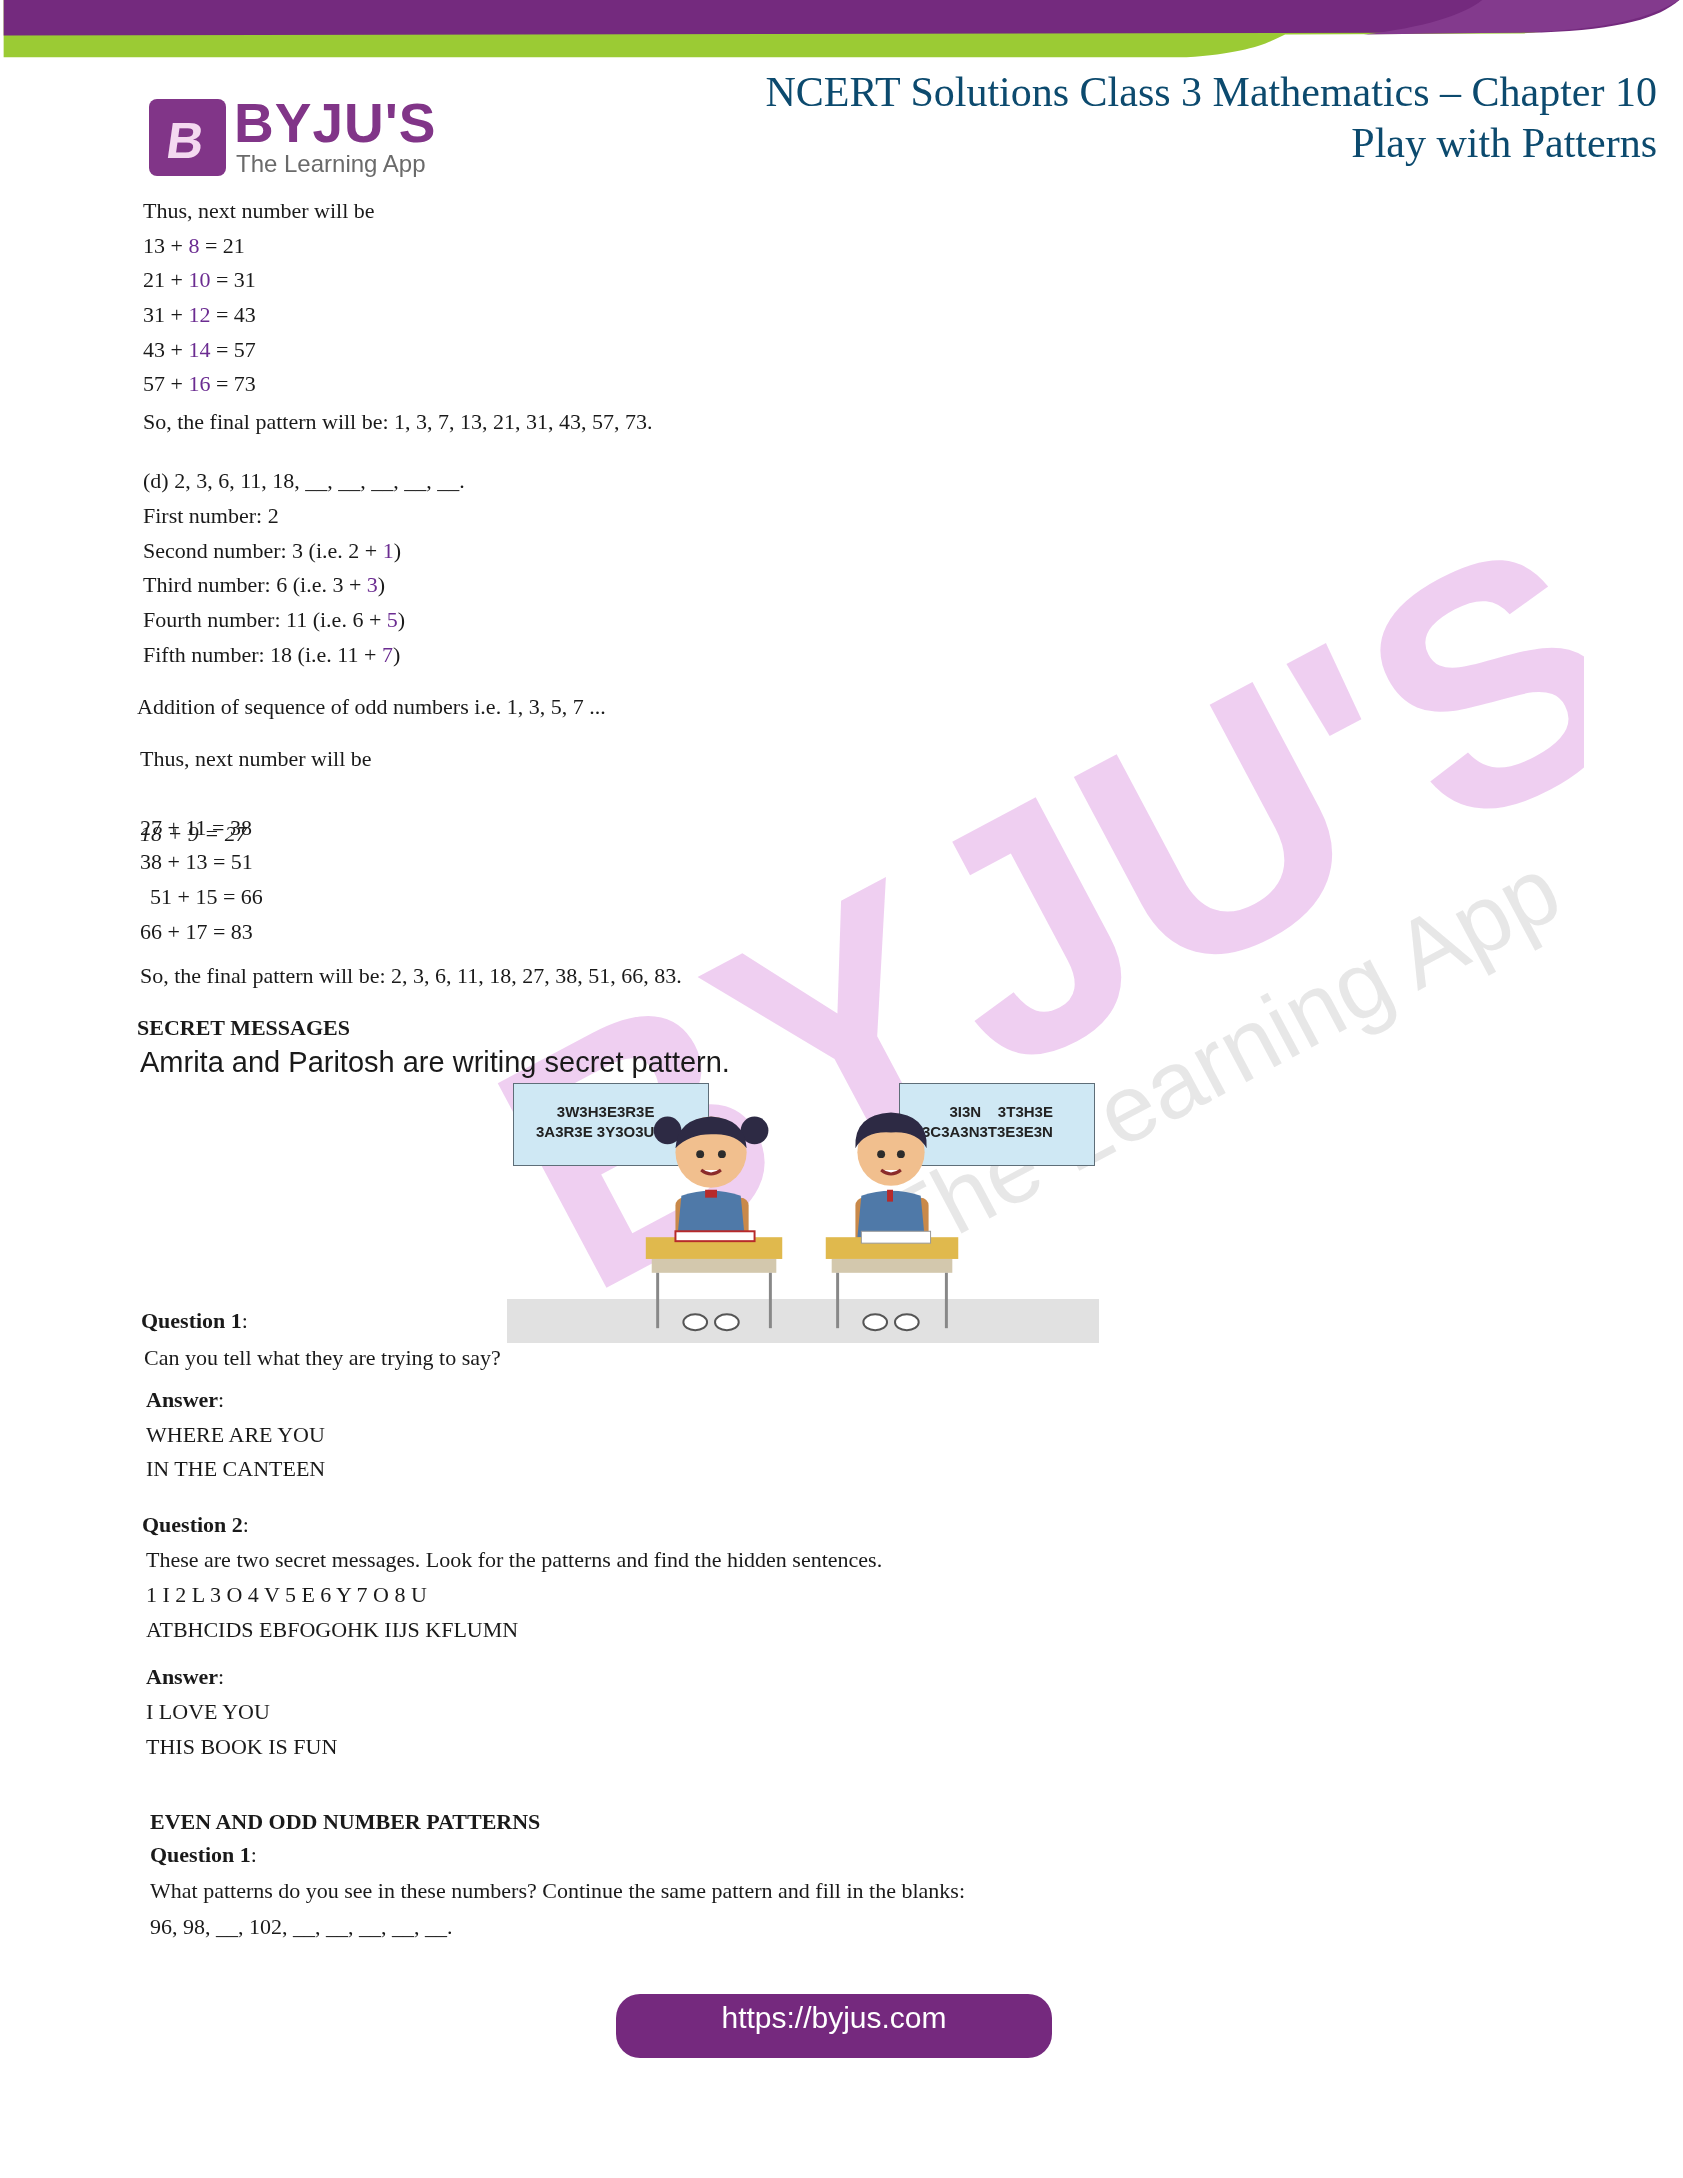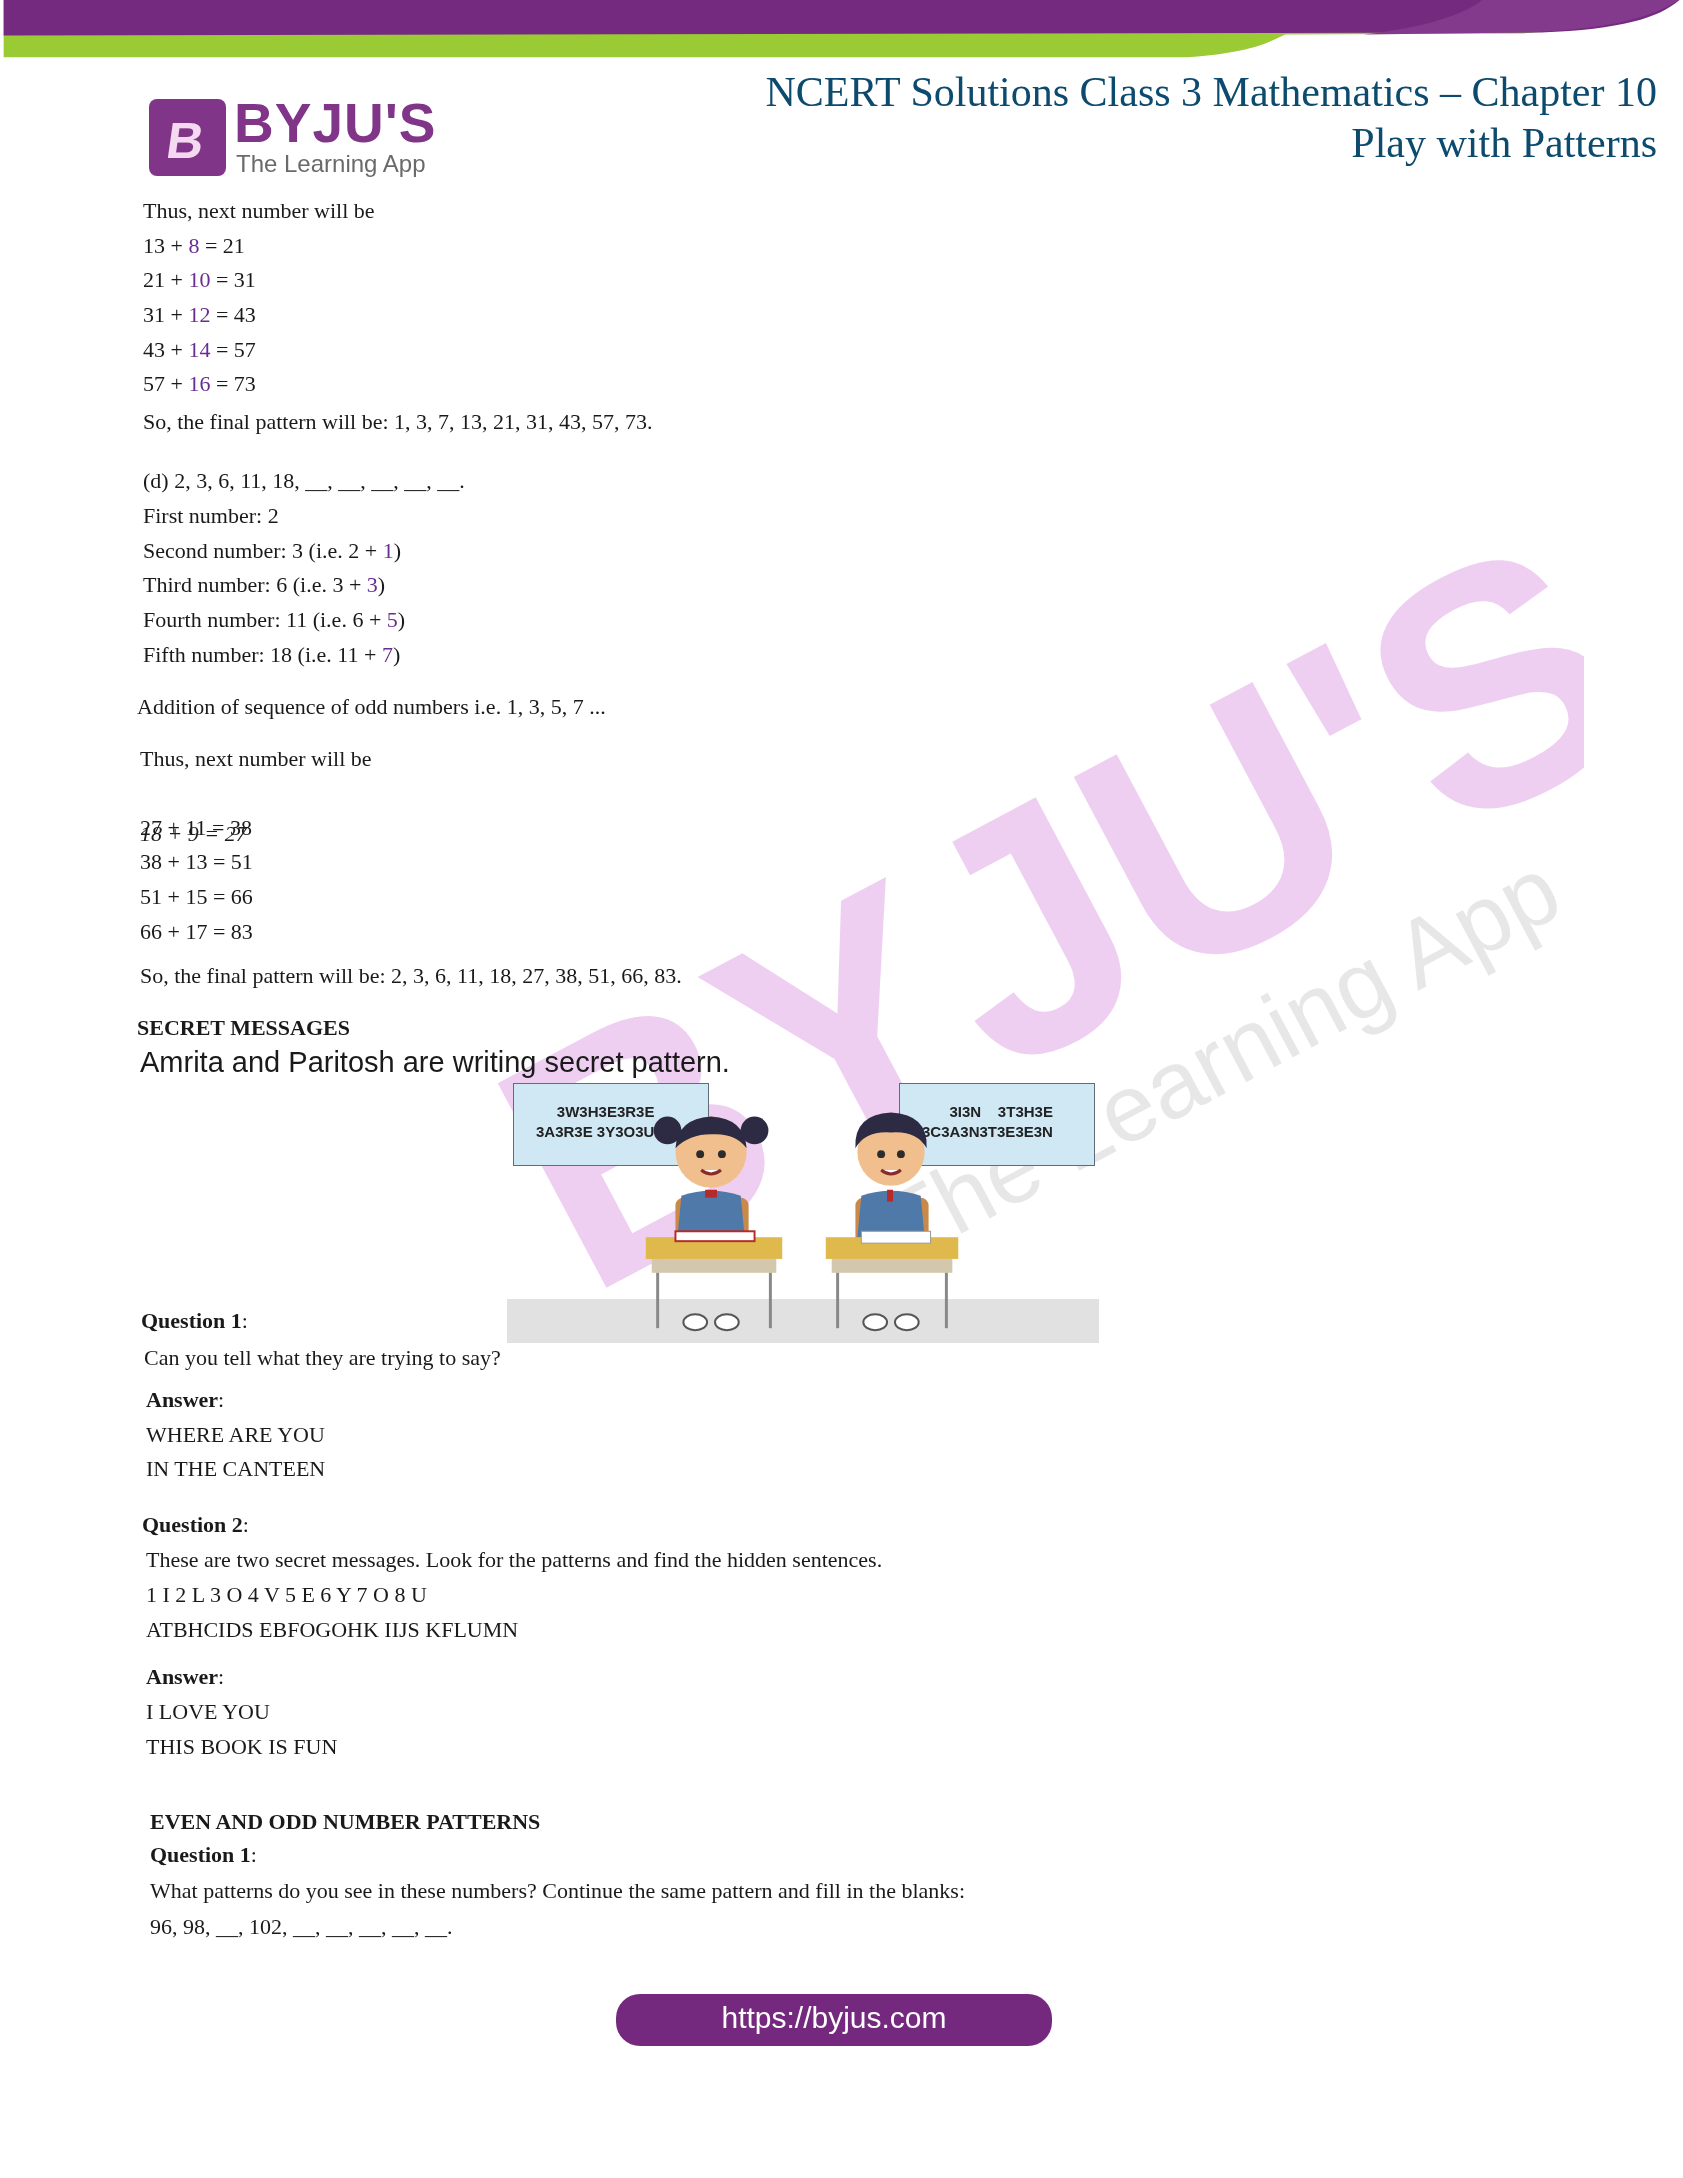--- a/index.html
+++ b/index.html
@@ -15,21 +15,21 @@
   .logo-tag { position:absolute; left:87px; top:53px; color:#6a6a6a; font:24px "Liberation Sans",sans-serif; }
   .line { position:absolute; left:143px; font-size:22px; line-height:36px; white-space:nowrap; }
   .hl { color:#6b2c91; }
   .bold { font-weight:bold; }
   .sans { font-family:"Liberation Sans","DejaVu Sans",sans-serif; }
   .wm { position:absolute; pointer-events:none; }
   .scene { position:absolute; left:507px; top:1079px; width:594px; height:265px;text-align:right; }
   .floor { position:absolute; left:0; top:220px; width:592px; height:44px; background:#e1e1e1; }
   .board { position:absolute; width:194px; height:81px; background:#cfe8f4; border:1.5px solid #5e6e78; }
   .board-text { position:absolute; left:22px; top:18px; font:bold 15px "Liberation Sans",sans-serif; color:#222; line-height:20px; white-space:pre; }
-  .footer-pill { position:absolute; left:616px; top:1994px; width:436px; height:52px; background:#75297e; border-radius:24px; color:#fff;
+  .footer-pill { position:absolute; left:616px; top:1994px; width:436px; height:64px; background:#75297e; border-radius:24px; color:#fff;
                  font:30px "Liberation Sans",sans-serif; text-align:center; line-height:48px; }
 </style>
 </head>
 <body>
 
 <svg class="hdr-svg" width="1683" height="69" viewBox="0 0 1700 70">
   <path d="M0,0 H1700 V0 C1640,20 1600,30 1540,34 L1300,35 C1280,45 1260,54 1200,58 L0,58 Z" fill="#9bcb34"></path>
   <path d="M0,0 H1700 C1680,18 1640,30 1560,33 L0,36 Z" fill="#742a7e"></path>
   <path d="M1500,0 H1700 C1670,18 1630,30 1540,33 L1380,35 C1440,28 1480,16 1500,0 Z" fill="#833a8d"></path>
 </svg>
@@ -68,21 +68,21 @@
 <div class="line" style="top:498px;"><span>First number: 2</span></div>
 <div class="line" style="top:533px;"><span>Second number: 3 (i.e. 2 + </span><span class="hl">1</span><span>)</span></div>
 <div class="line" style="top:567px;"><span>Third number: 6 (i.e. 3 + </span><span class="hl">3</span><span>)</span></div>
 <div class="line" style="top:602px;"><span>Fourth number: 11 (i.e. 6 + </span><span class="hl">5</span><span>)</span></div>
 <div class="line" style="top:637px;"><span>Fifth number: 18 (i.e. 11 + </span><span class="hl">7</span><span>)</span></div>
 <div class="line" style="top:689px; left:137px;">Addition of sequence of odd numbers i.e. 1, 3, 5, 7 ...</div>
 <div class="line" style="top:741px; left:140px;">Thus, next number will be</div>
 <div class="line" style="top:816px; left:140px;font-style:italic;">18 + 9 = 27</div>
 <div class="line" style="top:810px; left:140px;">27 + 11 = 38</div>
 <div class="line" style="top:844px; left:140px;">38 + 13 = 51</div>
-<div class="line" style="top:879px; left:140px;">51 + 15 = 66</div>
+<div class="line" style="top:879px; left:150px;">51 + 15 = 66</div>
 <div class="line" style="top:914px; left:140px;">66 + 17 = 83</div>
 <div class="line" style="top:958px; left:140px;">So, the final pattern will be: 2, 3, 6, 11, 18, 27, 38, 51, 66, 83.</div>
 
 <div class="line bold" style="top:1010px; left:137px;">SECRET MESSAGES</div>
 <div class="line sans" style="top:1044px; left:140px; font-size:29px;">Amrita and Paritosh are writing secret pattern.</div>
 
 <div class="scene">
   <div class="floor"></div>
   <div class="board" style="left:6px; top:4px;">
     <div class="board-text">3W3H3E3R3E

